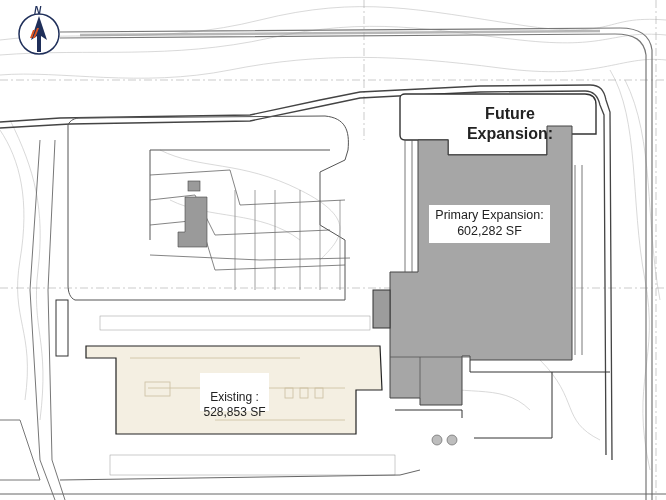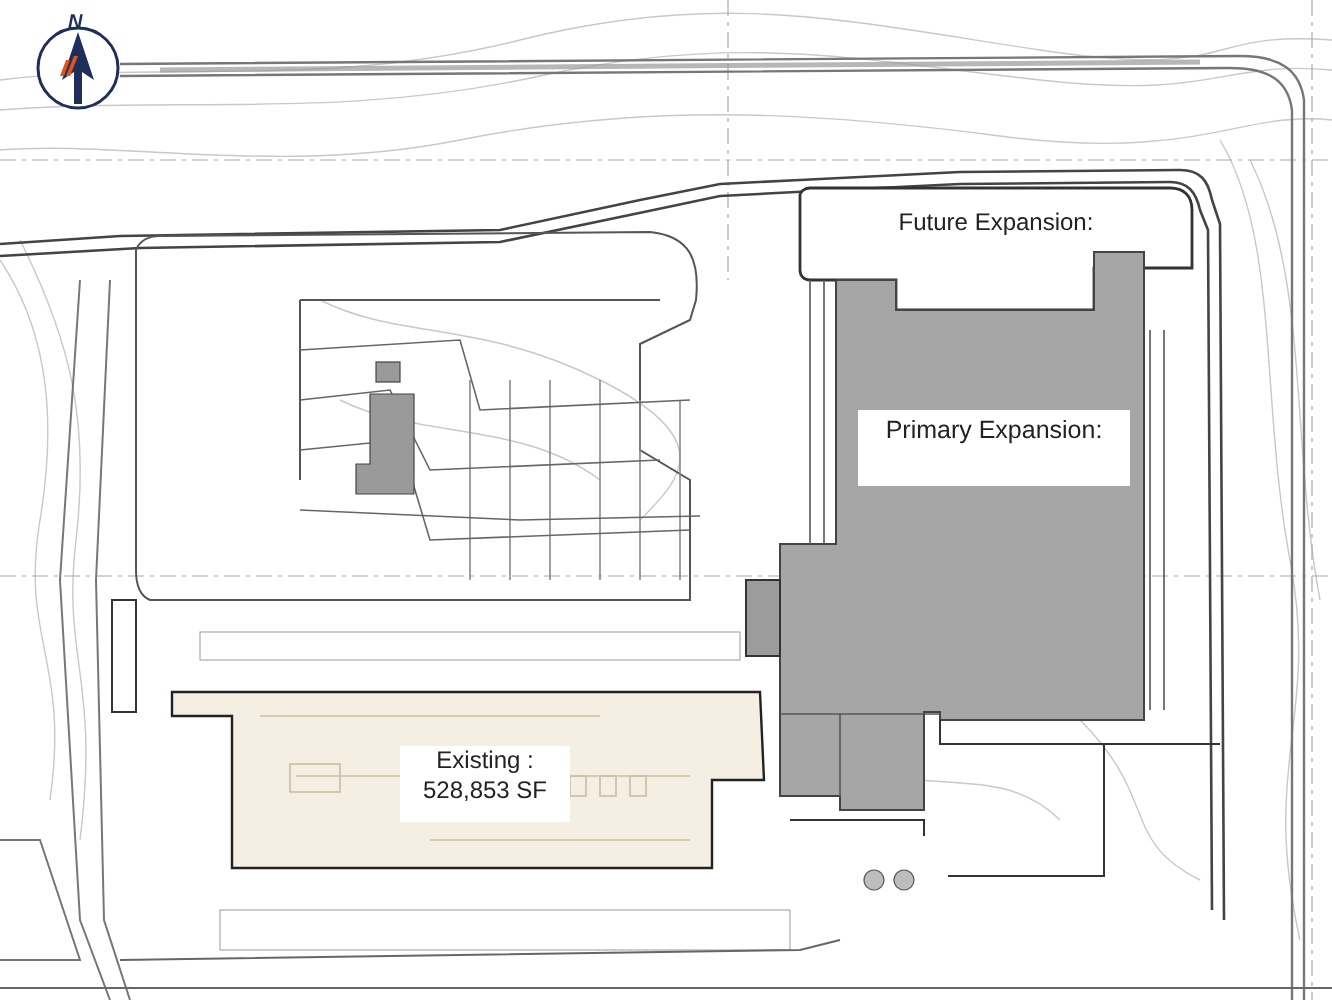--- a/index.html
+++ b/index.html
@@ -4,23 +4,23 @@
 <style>
   html, body { margin: 0; padding: 0; background: #ffffff; }
   body { width: 666px; height: 500px; overflow: hidden; position: relative; font-family: "Liberation Sans", sans-serif; }
   #plan { position: absolute; left: 0; top: 0; width: 666px; height: 500px; }
   .label-box {
     position: absolute; background: #ffffff; color: #222;
     text-align: center; font-family: "Liberation Sans", sans-serif;
     line-height: 1.25;
   }
   .label-box span { display: block; }
-  #future-label { left: 438px; top: 104px; width: 120px; font-size: 12px; background: transparent; }
-  #primary-label { left: 429px; top: 205px; width: 136px; height: 38px; font-size: 12.5px; padding-top: 3px; box-sizing: border-box; }
-  #existing-label { left: 200px; top: 373px; width: 85px; height: 38px; font-size: 12px; padding-top: 0; box-sizing: border-box; }
+  #future-label { left: 450px; top: 104px; width: 120px; font-size: 16px; background: transparent; font-weight: bold; }
+  #primary-label { left: 429px; top: 205px; width: 121px; height: 38px; font-size: 12.5px; padding-top: 3px; box-sizing: border-box; }
+  #existing-label { left: 200px; top: 373px; width: 69px; height: 38px; font-size: 12px; padding-top: 17px; box-sizing: border-box; }
   #north-arrow { position: absolute; left: 14px; top: 4px; width: 50px; height: 56px; }
 </style>
 </head>
 <body>
 
 <svg id="plan" viewBox="0 0 666 500" xmlns="http://www.w3.org/2000/svg">
 
   <g fill="none" stroke="#c8c8c8" stroke-width="0.7">
     <path d="M0,40 C80,30 160,45 260,20 S420,10 520,25 600,15 666,20"></path>
     <path d="M0,55 C90,48 170,60 270,38 S430,30 520,40 610,30 666,35"></path>
@@ -150,18 +150,19 @@
   <path d="M25,12 L33,36 L27,32 L27,48 L23,48 L23,32 L17,36 Z" fill="#1f2f5a"></path>
   <path d="M19,26 L16,34 L18,34 L21,26 Z M23,24 L19,34 L21,34 L25,24 Z" fill="#e0541f"></path>
 </svg>
 
 <div id="future-label" class="label-box">
   <span>Future Expansion:</span>
 </div>
 
 <div id="primary-label" class="label-box">
   <span>Primary Expansion:</span>
+  <span>602,282 SF</span>
 </div>
 
 <div id="existing-label" class="label-box">
   <span>Existing :</span>
   <span>528,853 SF</span>
 </div>
 
 </body></html>

